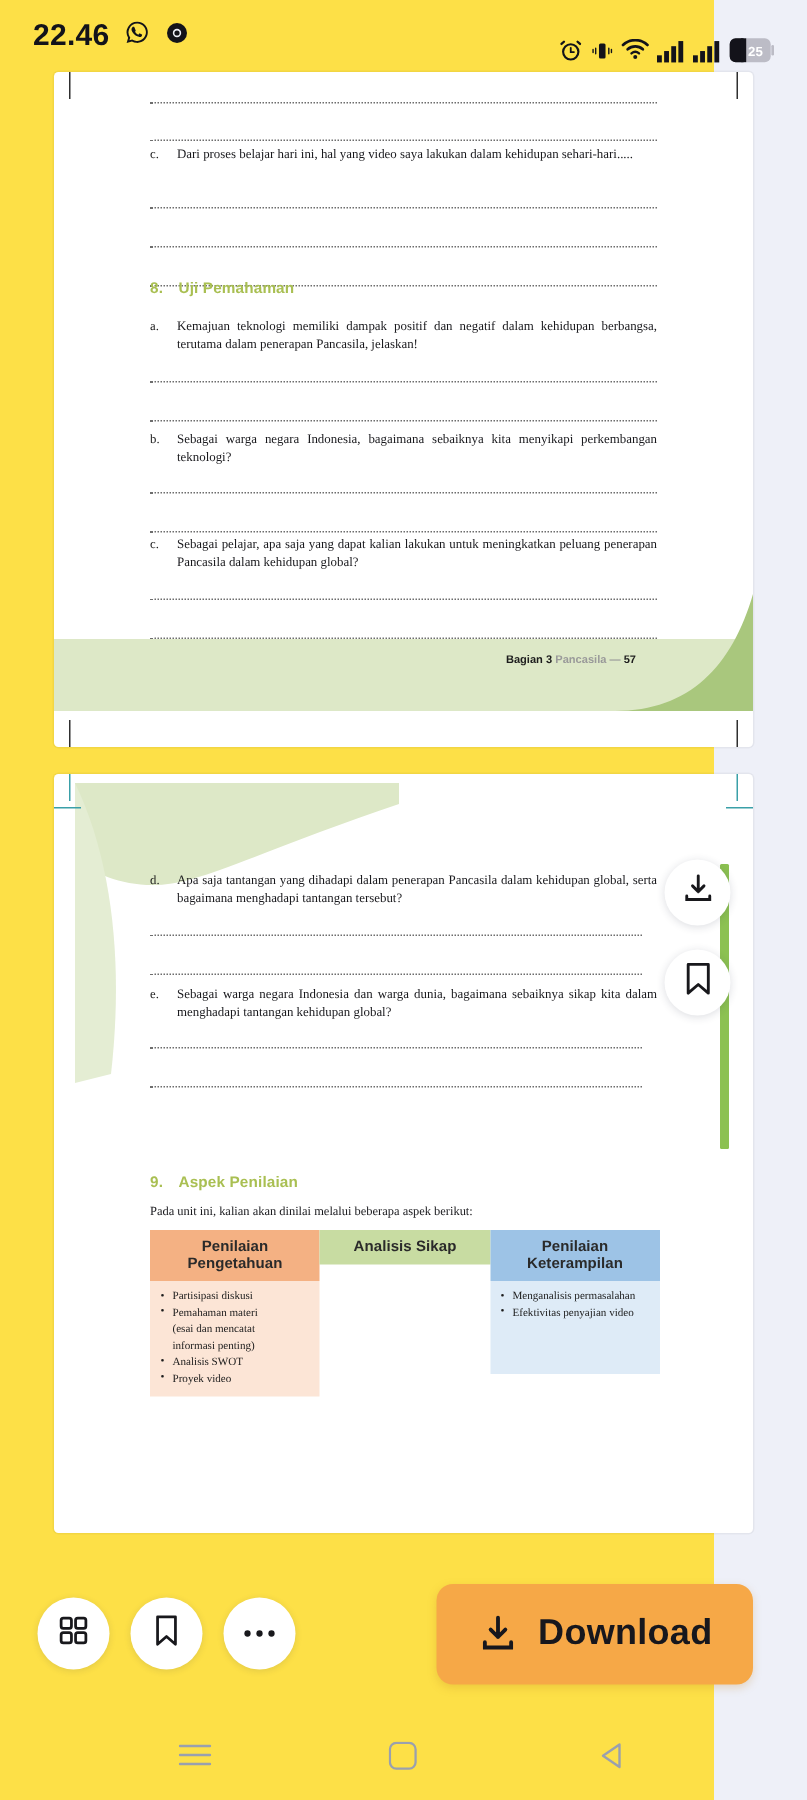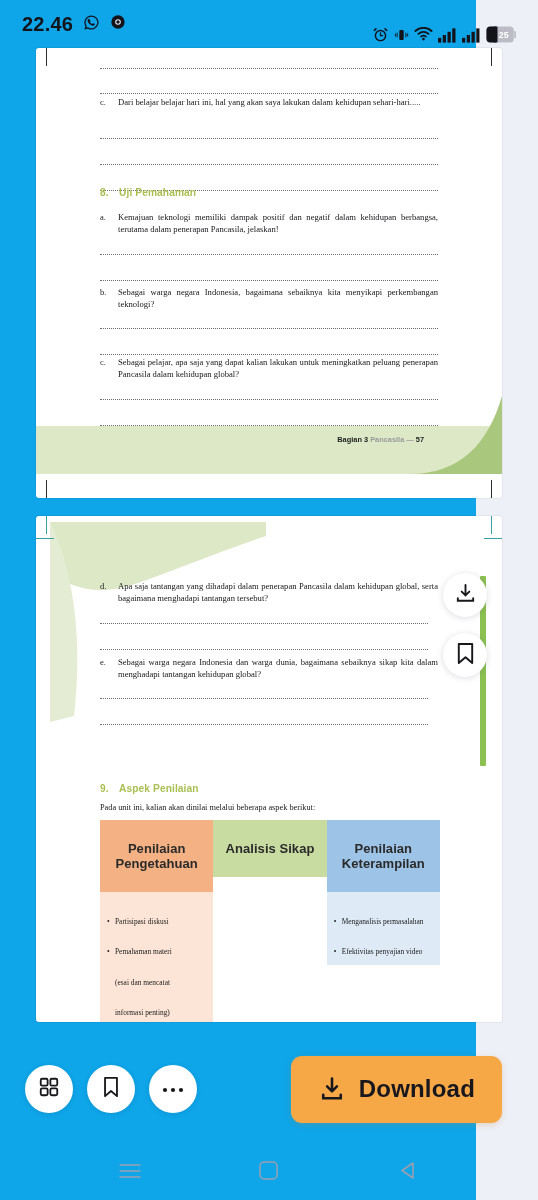--- a/index.html
+++ b/index.html
@@ -2,21 +2,21 @@
 <html><head>
 <meta charset="utf-8">
 <style>
   * { box-sizing: border-box; margin: 0; padding: 0; }
   html, body {
     width: 538px; height: 1200px;
     background: #eef0f8;
     font-family: "Liberation Sans", sans-serif;
     overflow: hidden;
   }
-  .screen { position: relative; width: 476px; height: 1200px; background: #0ea5e9; }
+  .screen { position: relative; width: 476px; height: 1200px; background: #fde047; }
 
   
   .statusbar {
     position: absolute; top: 0; left: 0; width: 538px; height: 48px;
     display: flex; align-items: center; justify-content: space-between;
     padding: 0 22px; z-index: 40;
   }
   .sb-left { display: flex; align-items: center; gap: 10px; }
   .sb-clock { font-size: 20px; font-weight: bold; color: #13131a; letter-spacing: .2px; }
   .sb-right { display: flex; align-items: flex-end; gap: 5px; margin-top: 24px; }
@@ -81,35 +81,35 @@
   .deco2 { position: absolute; left: 0; top: 0; width: 230px; height: 220px; overflow: hidden; }
   .greenbar {
     position: absolute; right: 16px; top: 60px; width: 6px; height: 190px;
     background: #8cc152; border-radius: 1px;
   }
 
   
   .tbl { display: flex; width: 340px; }
   .tcol { flex: 1; }
   .thead {
-    font-size: 13px; font-weight: bold; color: #2a2a2a; text-align: center;
-    padding: 21px 2px; letter-spacing: .05px;
+    font-size: 10px; font-weight: bold; color: #2a2a2a; text-align: center;
+    padding: 6px 2px; letter-spacing: .05px;
   }
   .tc1 .thead { background: #f4b183; }
   .tc2 .thead { background: #c8dca2; }
   .tc3 .thead { background: #9dc3e6; }
   .tbody { padding: 5px 4px 7px 7px; min-height: 62px; }
   .tc1 .tbody { background: #fce5d6; }
   .tc2 .tbody { background: #e9f0df; }
   .tc3 .tbody { background: #deebf7; }
   .tbody ul { list-style: none; }
   .tbody li {
     font-family: "Liberation Serif", serif;
     font-size: 7.4px; line-height: 10.4px; color: #1b1b1b;
-    padding-left: 8px; position: relative; margin-bottom: .5px; margin-top: 20px;
+    padding-left: 8px; position: relative; margin-bottom: .5px;
   }
   .tbody li.cont { padding-left: 8px; }
   .tbody li:not(.cont)::before {
     content: "•"; position: absolute; left: 0; top: -.5px; font-size: 7.5px;
   }
 
   
   .fab {
     position: absolute; width: 44px; height: 44px; border-radius: 50%;
     background: #fff; box-shadow: 0 1px 6px rgba(40,45,70,.16);
@@ -235,21 +235,21 @@
         <div class="cmark cm-h" style="right:-4px; bottom:24px;"></div>
 
         <div style="position:absolute; left:64px; top:12px; width:338px;">
           <div class="dotline"></div>
           <div style="height:16px"></div>
           <div class="dotline"></div>
         </div>
 
         <div class="qrow" style="position:absolute; left:64px; top:48px; width:338px;">
           <div class="qlbl">c.</div>
-          <div class="qtxt">Dari belajar belajar hari ini, hal yang akan saya lakukan dalam kehidupan sehari-hari.....</div>
+          <div class="qtxt">Dari proses belajar hari ini, hal yang video saya lakukan dalam kehidupan sehari-hari.....</div>
         </div>
 
         <div style="position:absolute; left:64px; top:82px; width:338px;">
           <div class="dotline"></div>
           <div style="height:17px"></div>
           <div class="dotline"></div>
           <div style="height:17px"></div>
           <div class="dotline"></div>
         </div>
 

